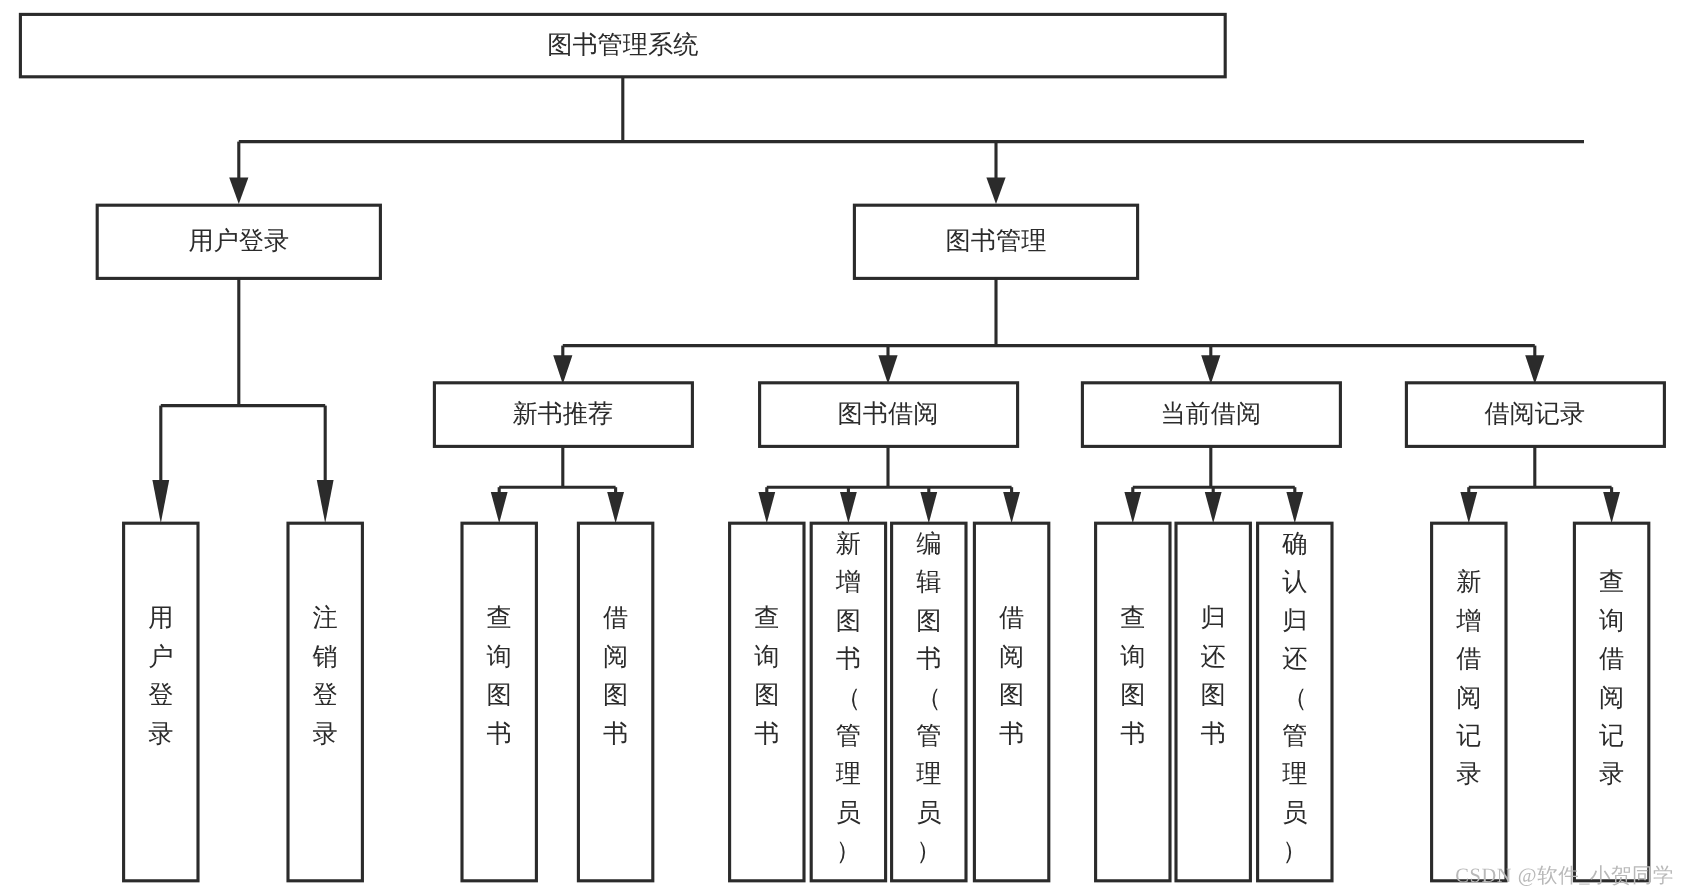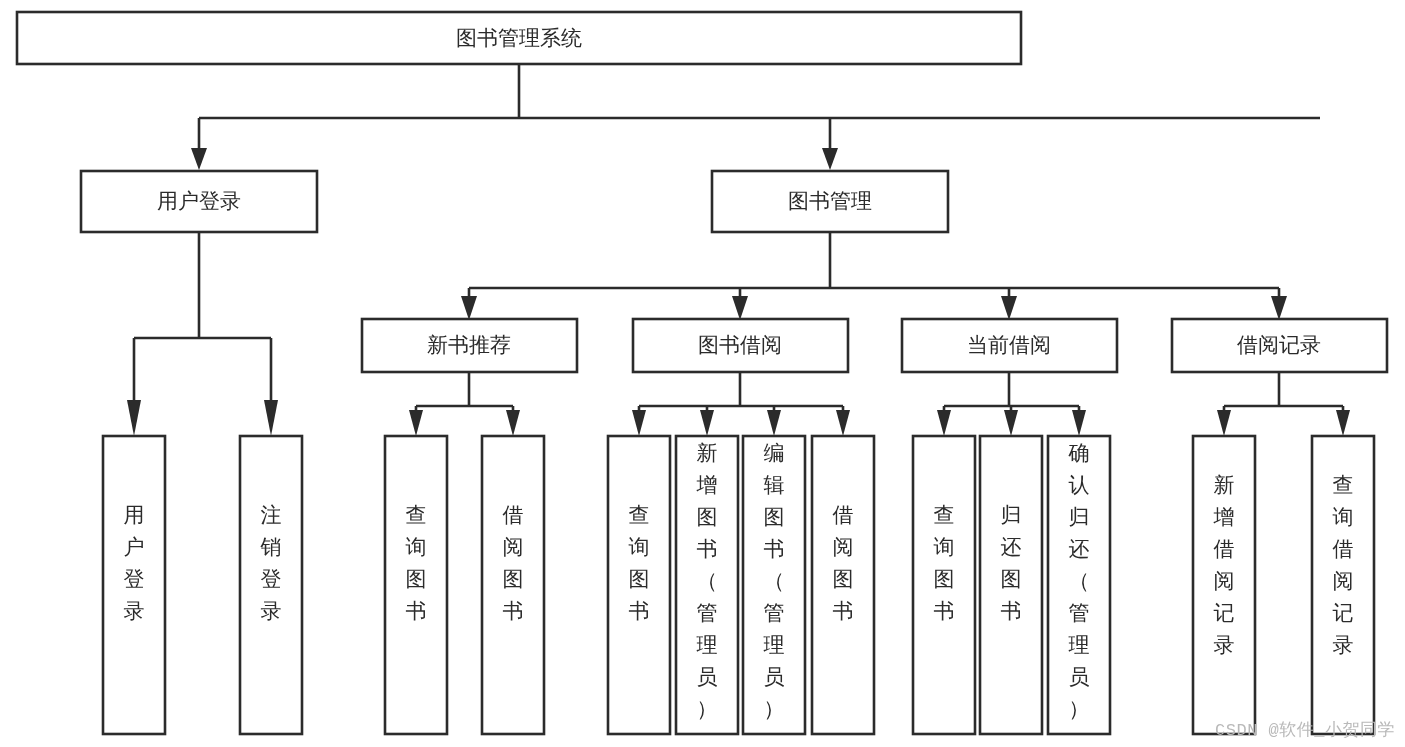--- a/index.html
+++ b/index.html
@@ -55,21 +55,21 @@
     font-family: "Liberation Sans", "DejaVu Sans", sans-serif;
     font-size: 21px;
     fill: #2b2b2b;
     text-anchor: middle;
     white-space: pre;
   }
   .watermark {
     position: absolute;
     right: 10px;
     bottom: 6px;
-    font-family: Liberation Mono, monospace;
+    font-family: Liberation Serif, serif;
     font-size: 17px;
     color: #b9b9b9;
     letter-spacing: 0.5px;
     user-select: none;
     pointer-events: none;
     white-space: nowrap;
   }
 </style>
 </head>
 <body>

